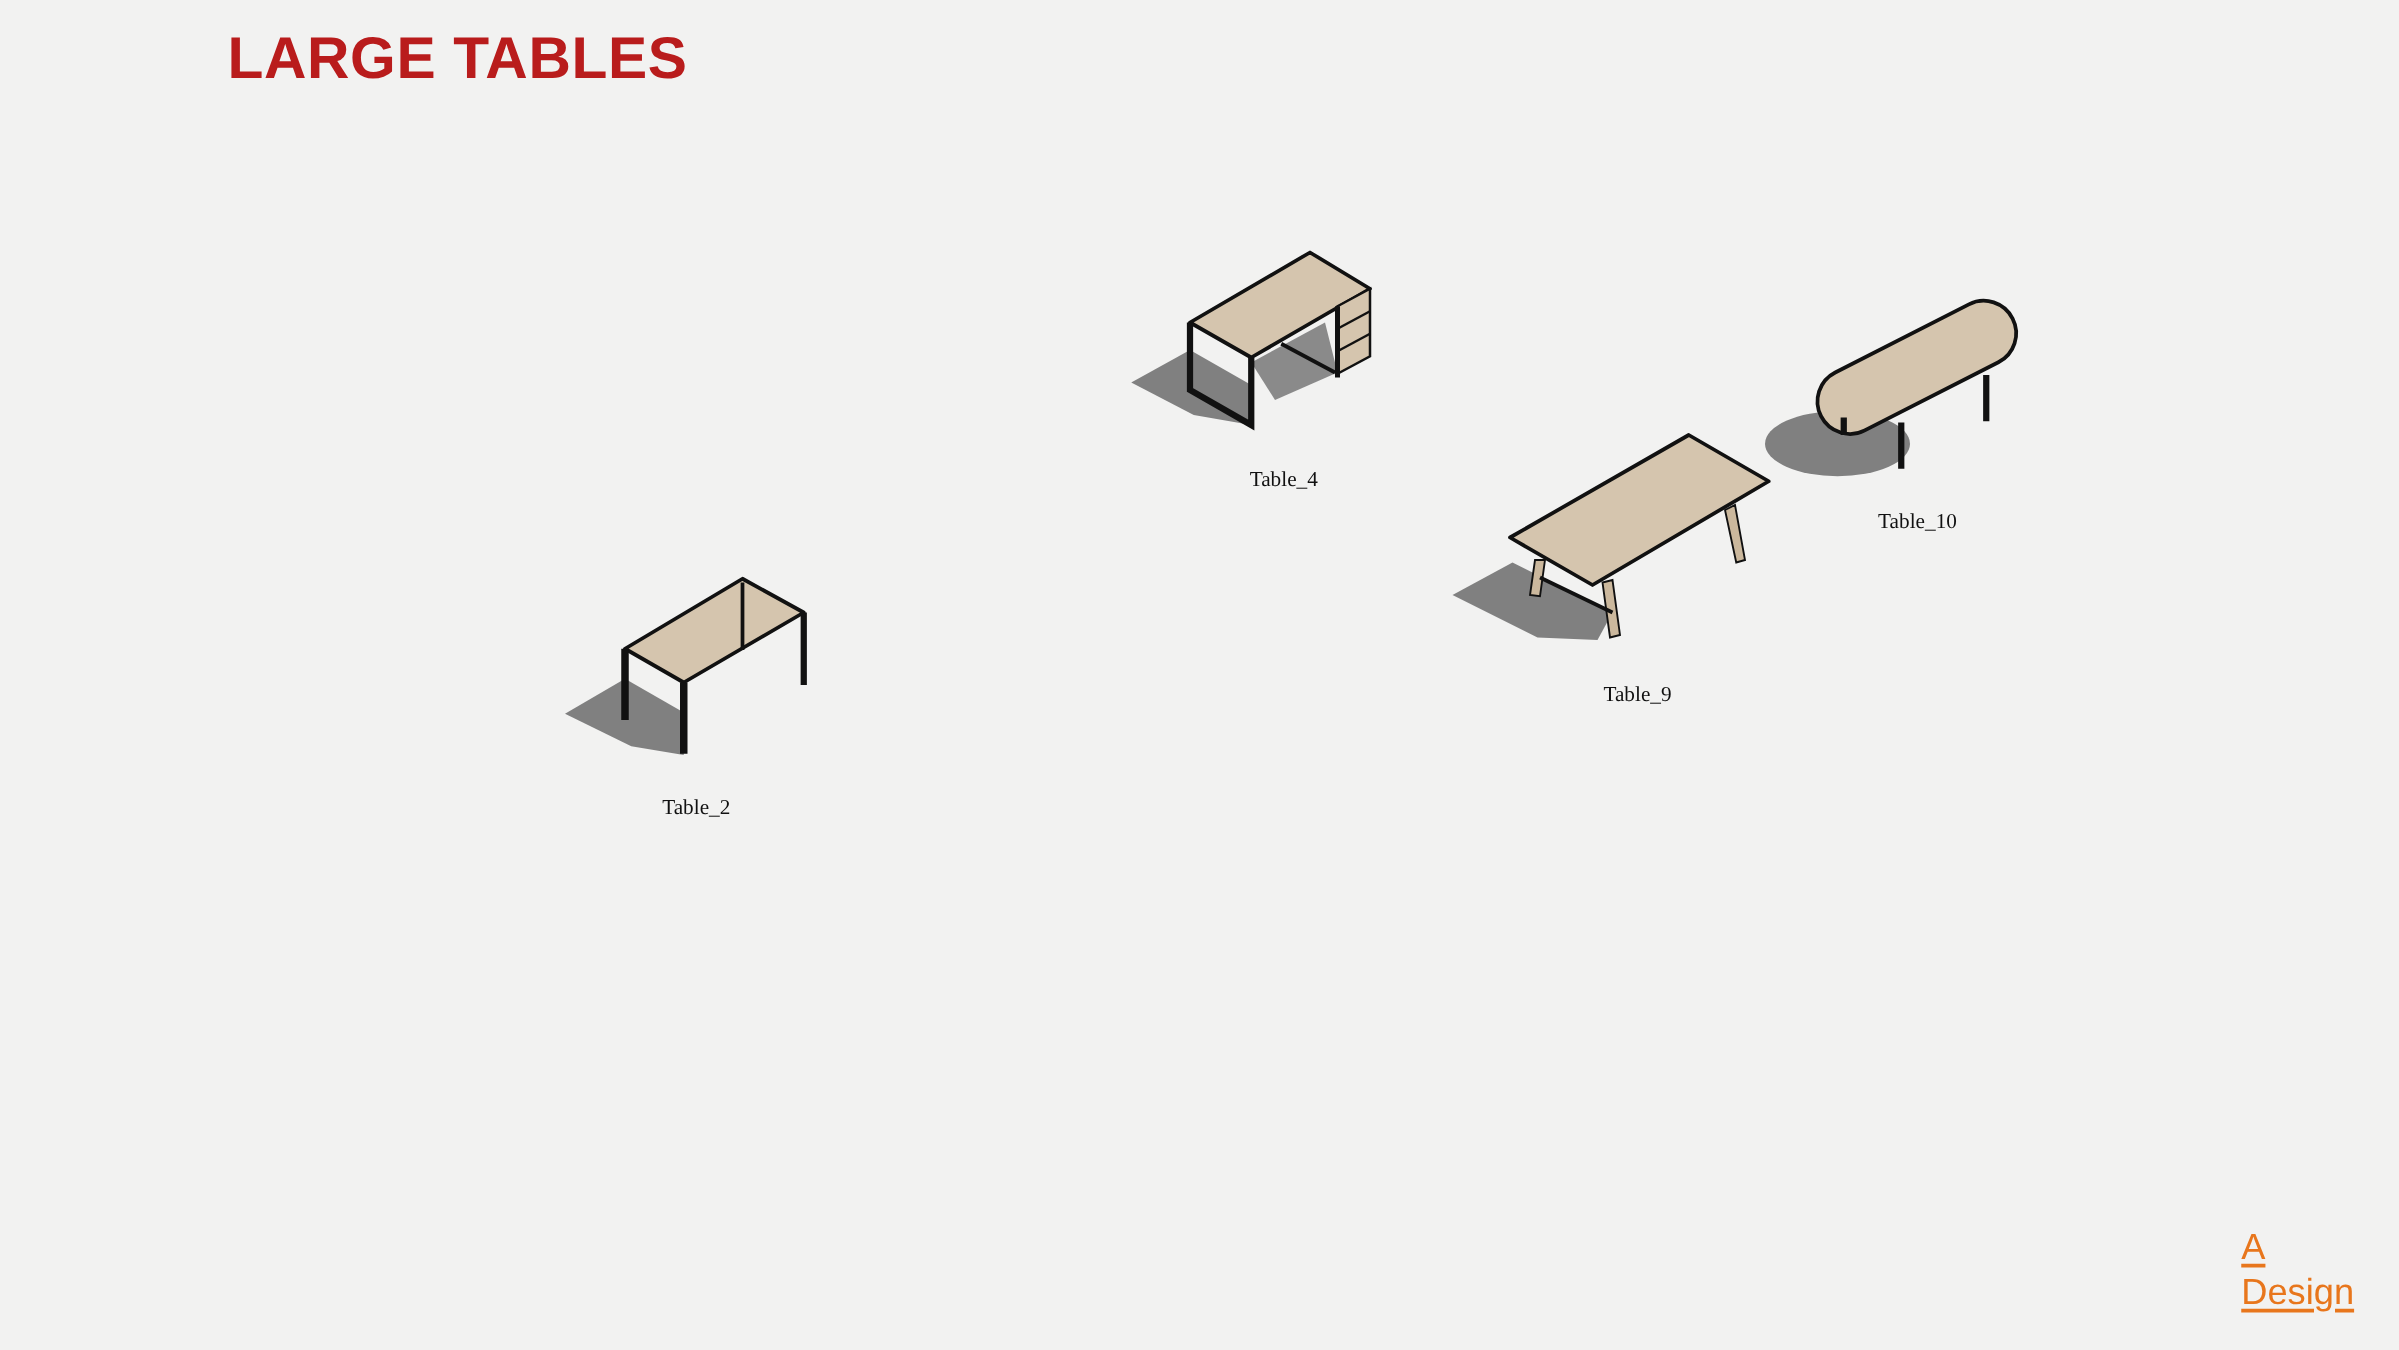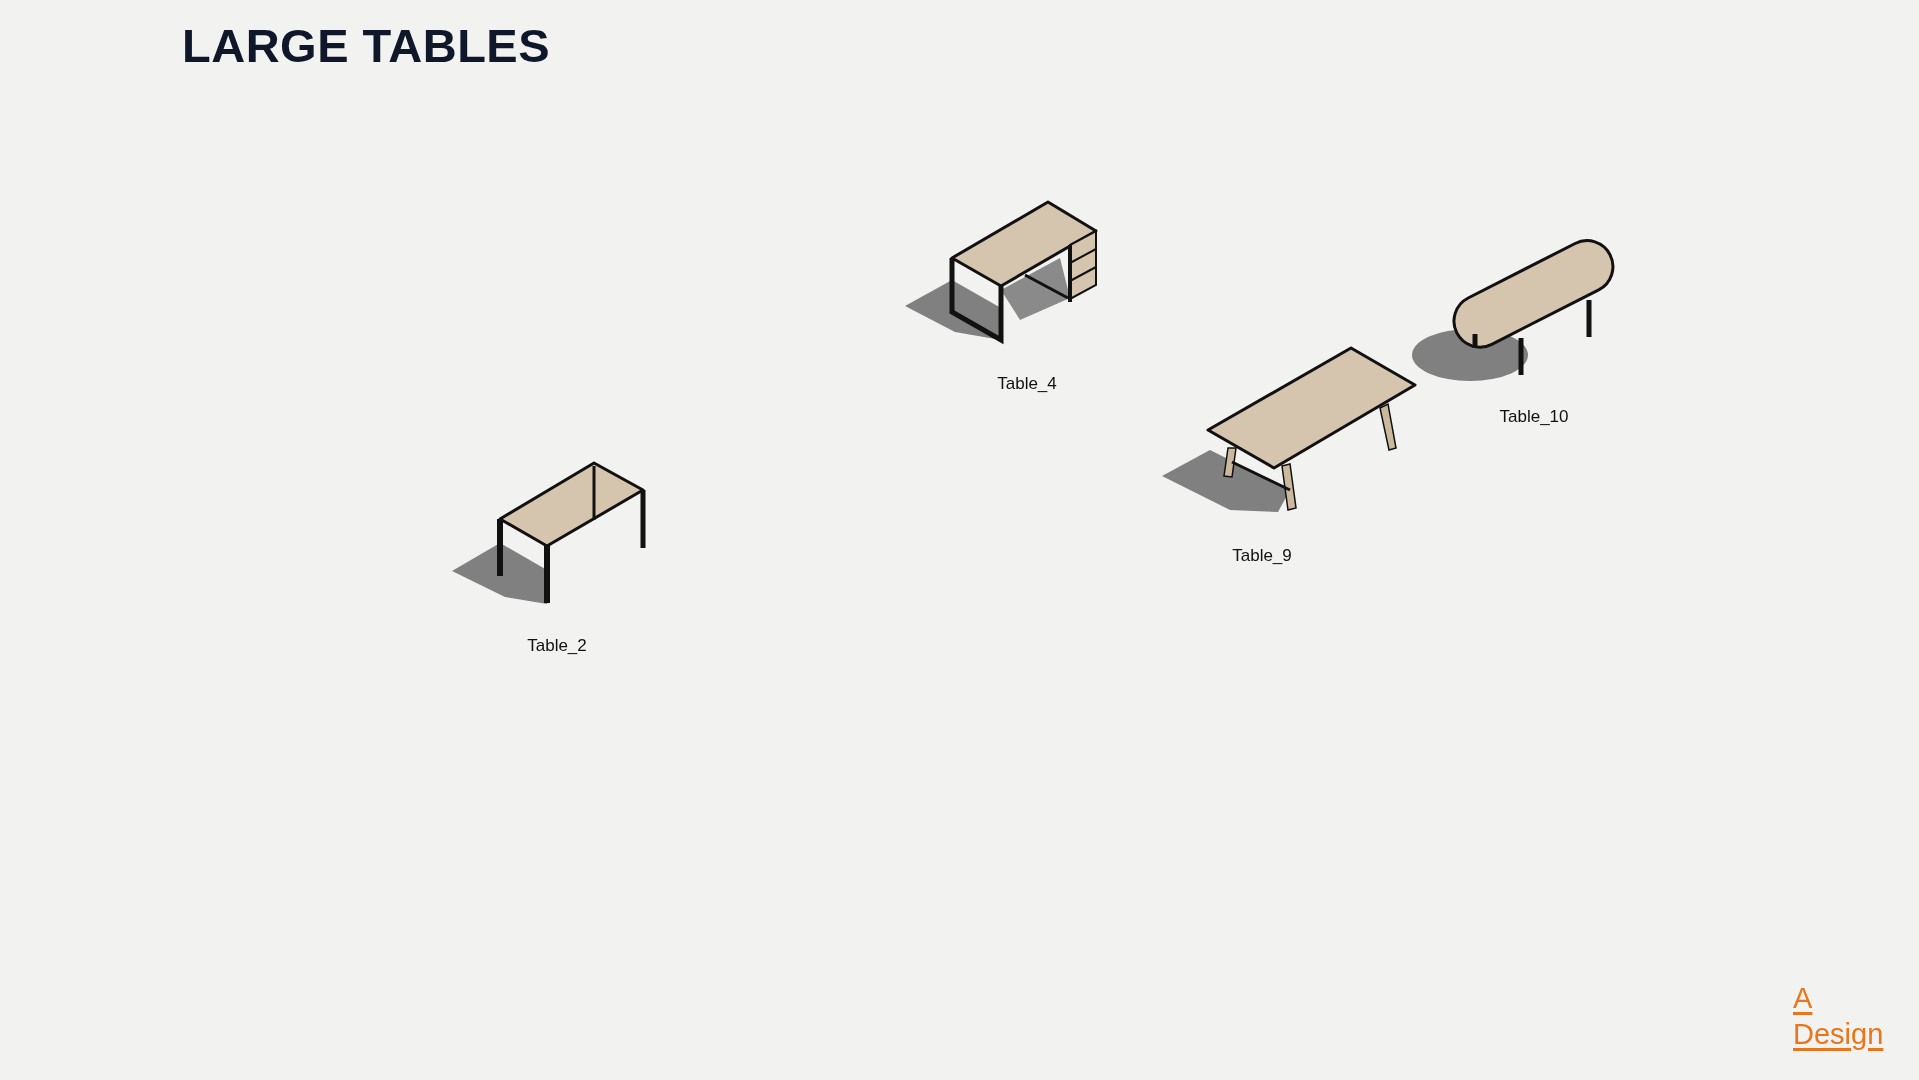--- a/index.html
+++ b/index.html
@@ -1,19 +1,19 @@
 <!DOCTYPE html>
 <html><head>
 <meta charset="utf-8">
 <style>
   html, body { margin:0; padding:0; }
   body { width:1919px; height:1080px; background:#f2f2f1; position:relative; overflow:hidden; font-family:"DejaVu Sans", sans-serif; }
-  .title { position:absolute; left:182px; top:18px; font-size:47px; font-weight:bold; color:#0f172a; letter-spacing:0.5px; font-family:"Liberation Sans", sans-serif; }
+  .title { position:absolute; left:182px; top:18px; font-size:47px; font-weight:bold; color:#b91c1c; letter-spacing:0.5px; font-family:"Liberation Sans", sans-serif; }
   .scene { position:absolute; left:0; top:0; width:1919px; height:1080px; }
-  .label { position:absolute; font-size:17px; color:#111; transform:translateX(-50%); white-space:nowrap; font-family:Liberation Sans, sans-serif; }
+  .label { position:absolute; font-size:17px; color:#111; transform:translateX(-50%); white-space:nowrap; font-family:Liberation Serif, serif; }
   .logo { position:absolute; left:1793px; top:980px; color:#e8761c; font-family:"Liberation Sans", sans-serif; font-size:29px; line-height:36px; }
   .logo span { display:block; text-decoration:underline; text-decoration-thickness:3px; text-underline-offset:4px; }
 </style>
 </head>
 <body>
 
 <div class="title">LARGE TABLES</div>
 
 <svg class="scene" viewBox="0 0 1919 1080" xmlns="http://www.w3.org/2000/svg">
 
@@ -53,19 +53,19 @@
       <rect x="1447" y="268" width="172" height="52" rx="26" ry="26" fill="#d5c5ae" stroke="#111" stroke-width="3"></rect>
     </g>
     <line x1="1475" y1="334" x2="1475" y2="348" stroke="#111" stroke-width="5"></line>
     <line x1="1521" y1="338" x2="1521" y2="375" stroke="#111" stroke-width="5"></line>
     <line x1="1589" y1="300" x2="1589" y2="337" stroke="#111" stroke-width="5"></line>
   </g>
 </svg>
 
 <div class="label" style="left:557px; top:636px;text-align:center;">Table_2</div>
 <div class="label" style="left:1027px; top:374px;">Table_4</div>
-<div class="label" style="left:1262px; top:546px;">Table_9</div>
+<div class="label" style="left:1310px; top:546px;">Table_9</div>
 <div class="label" style="left:1534px; top:407px;text-align:center;">Table_10</div>
 
 <div class="logo">
   <span>A</span>
   <span>Design</span>
 </div>
 
 </body></html>

